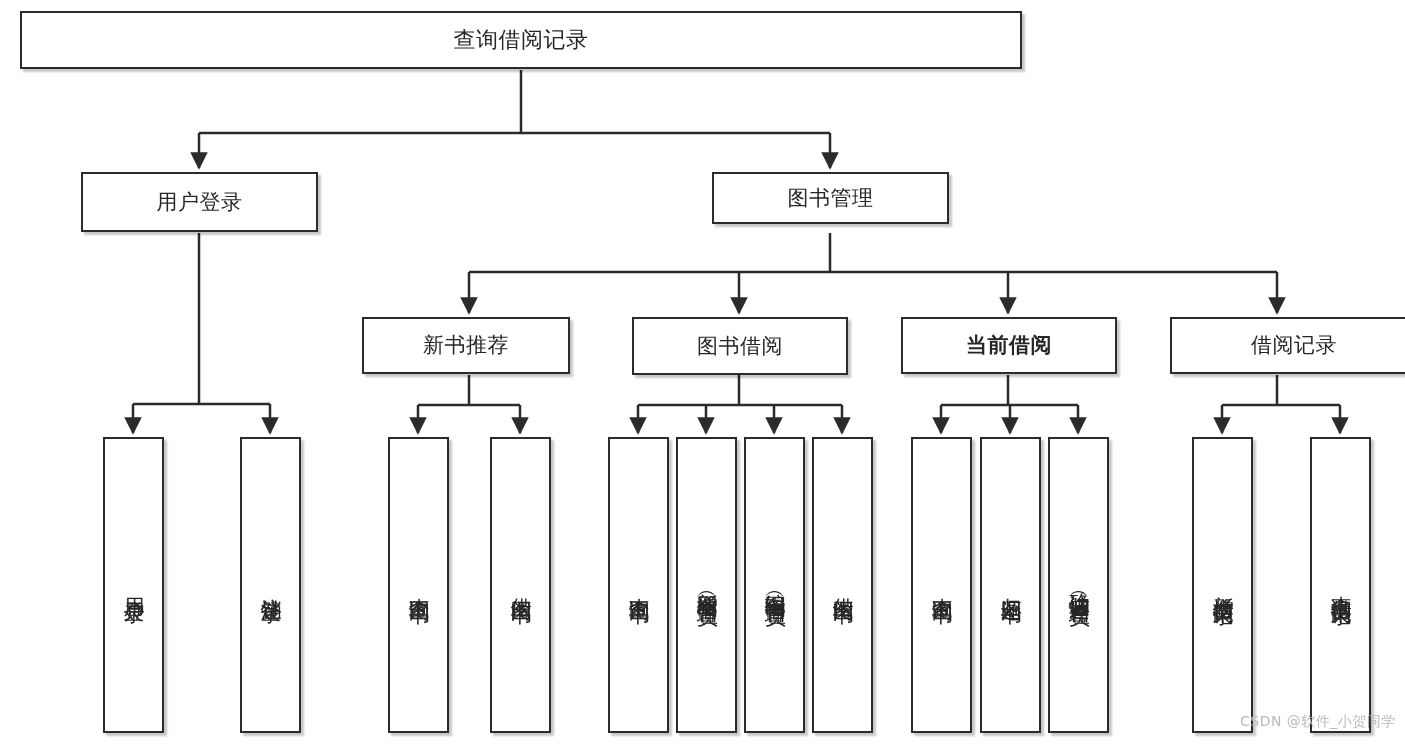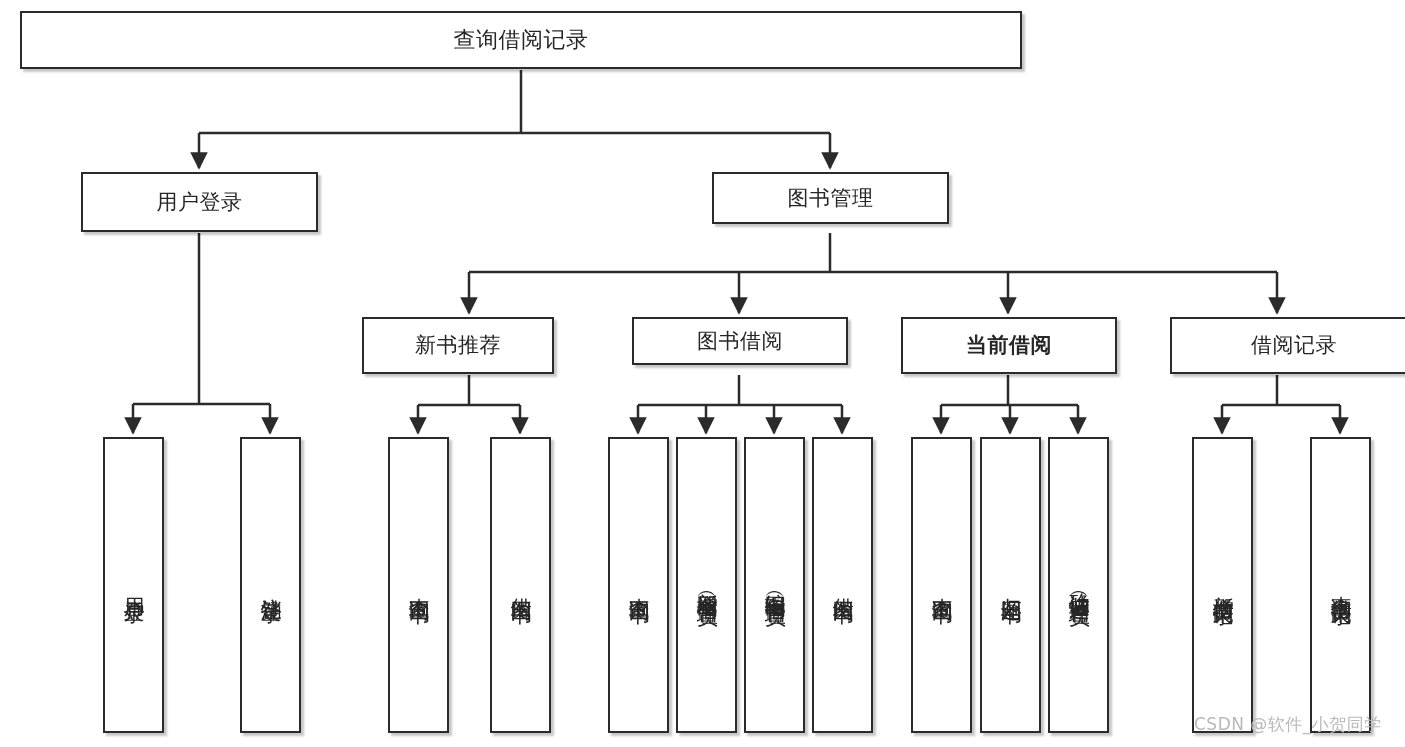--- a/index.html
+++ b/index.html
@@ -57,25 +57,26 @@
     line-height: 1.30;
     letter-spacing: 2px;
     white-space: normal;
     max-height: 262px;
     text-align: center;
   }
   .watermark {
     position: absolute;
     left: 1194px;
     top: 713px;
-    font-size: 17px;
+    font-size: 14px;
     color: #b9b9b9;
     letter-spacing: 0.5px;
     white-space: nowrap;
     z-index: 3;
+    padding-left: 46px;
   }
 </style>
 </head>
 <body>
 
 <div id="canvas">
 
   <svg class="wires" viewBox="0 0 1405 747" xmlns="http://www.w3.org/2000/svg">
     <defs>
       <marker id="arrow" viewBox="0 0 10 10" refX="9" refY="5" markerWidth="7" markerHeight="7" orient="auto-start-reverse">
@@ -128,24 +129,24 @@
     <span class="node-label">查询借阅记录</span>
   </div>
 
   <div class="node" style="left:81px; top:172px; width:237px; height:60px;">
     <span class="node-label">用户登录</span>
   </div>
   <div class="node" style="left:712px; top:172px; width:237px; height:52px;">
     <span class="node-label">图书管理</span>
   </div>
 
-  <div class="node" style="left:362px; top:317px; width:192px; height:57px;">
+  <div class="node" style="left:362px; top:317px; width:208px; height:57px;">
     <span class="node-label">新书推荐</span>
   </div>
-  <div class="node" style="left:632px; top:317px; width:216px; height:48px;justify-content:center;">
+  <div class="node" style="left:632px; top:317px; width:216px; height:58px;justify-content:center;">
     <span class="node-label">图书借阅</span>
   </div>
   <div class="node" style="left:901px; top:317px; width:216px; height:57px;font-weight:bold;">
     <span class="node-label">当前借阅</span>
   </div>
   <div class="node" style="left:1170px; top:317px; width:248px; height:57px;">
     <span class="node-label">借阅记录</span>
   </div>
 
   <div class="node vertical" style="left:103px; top:437px; width:61px; height:296px;">

